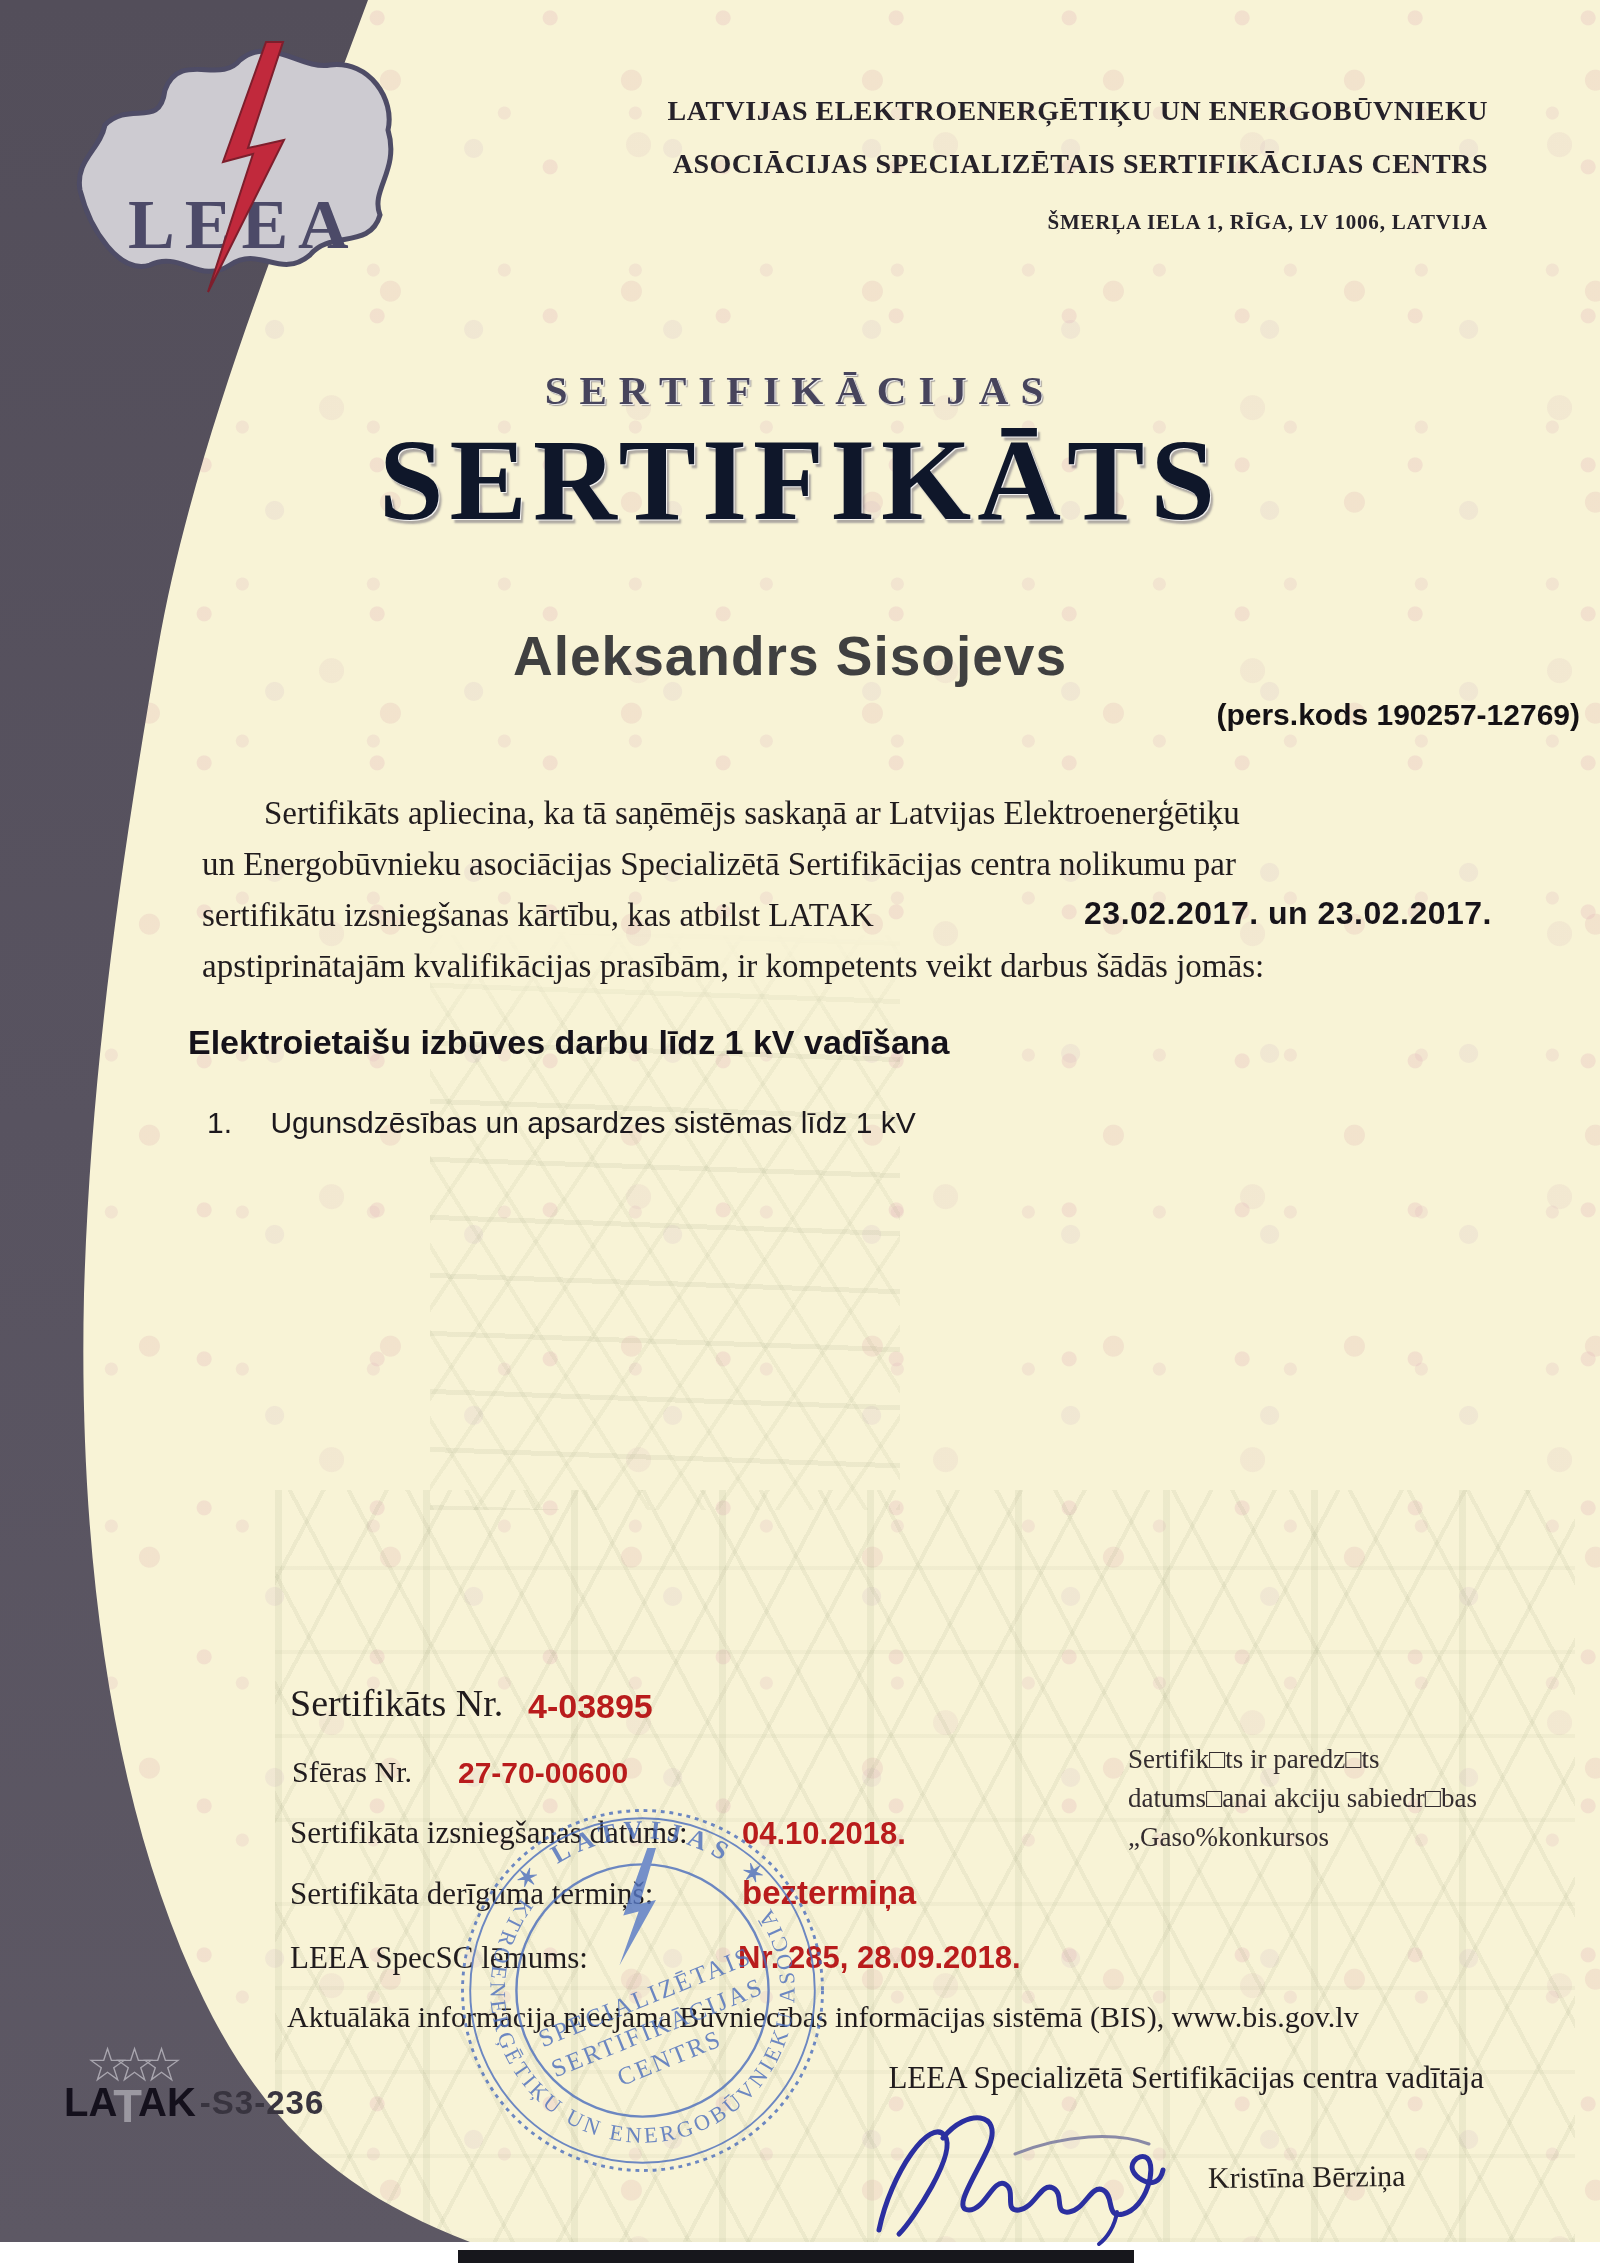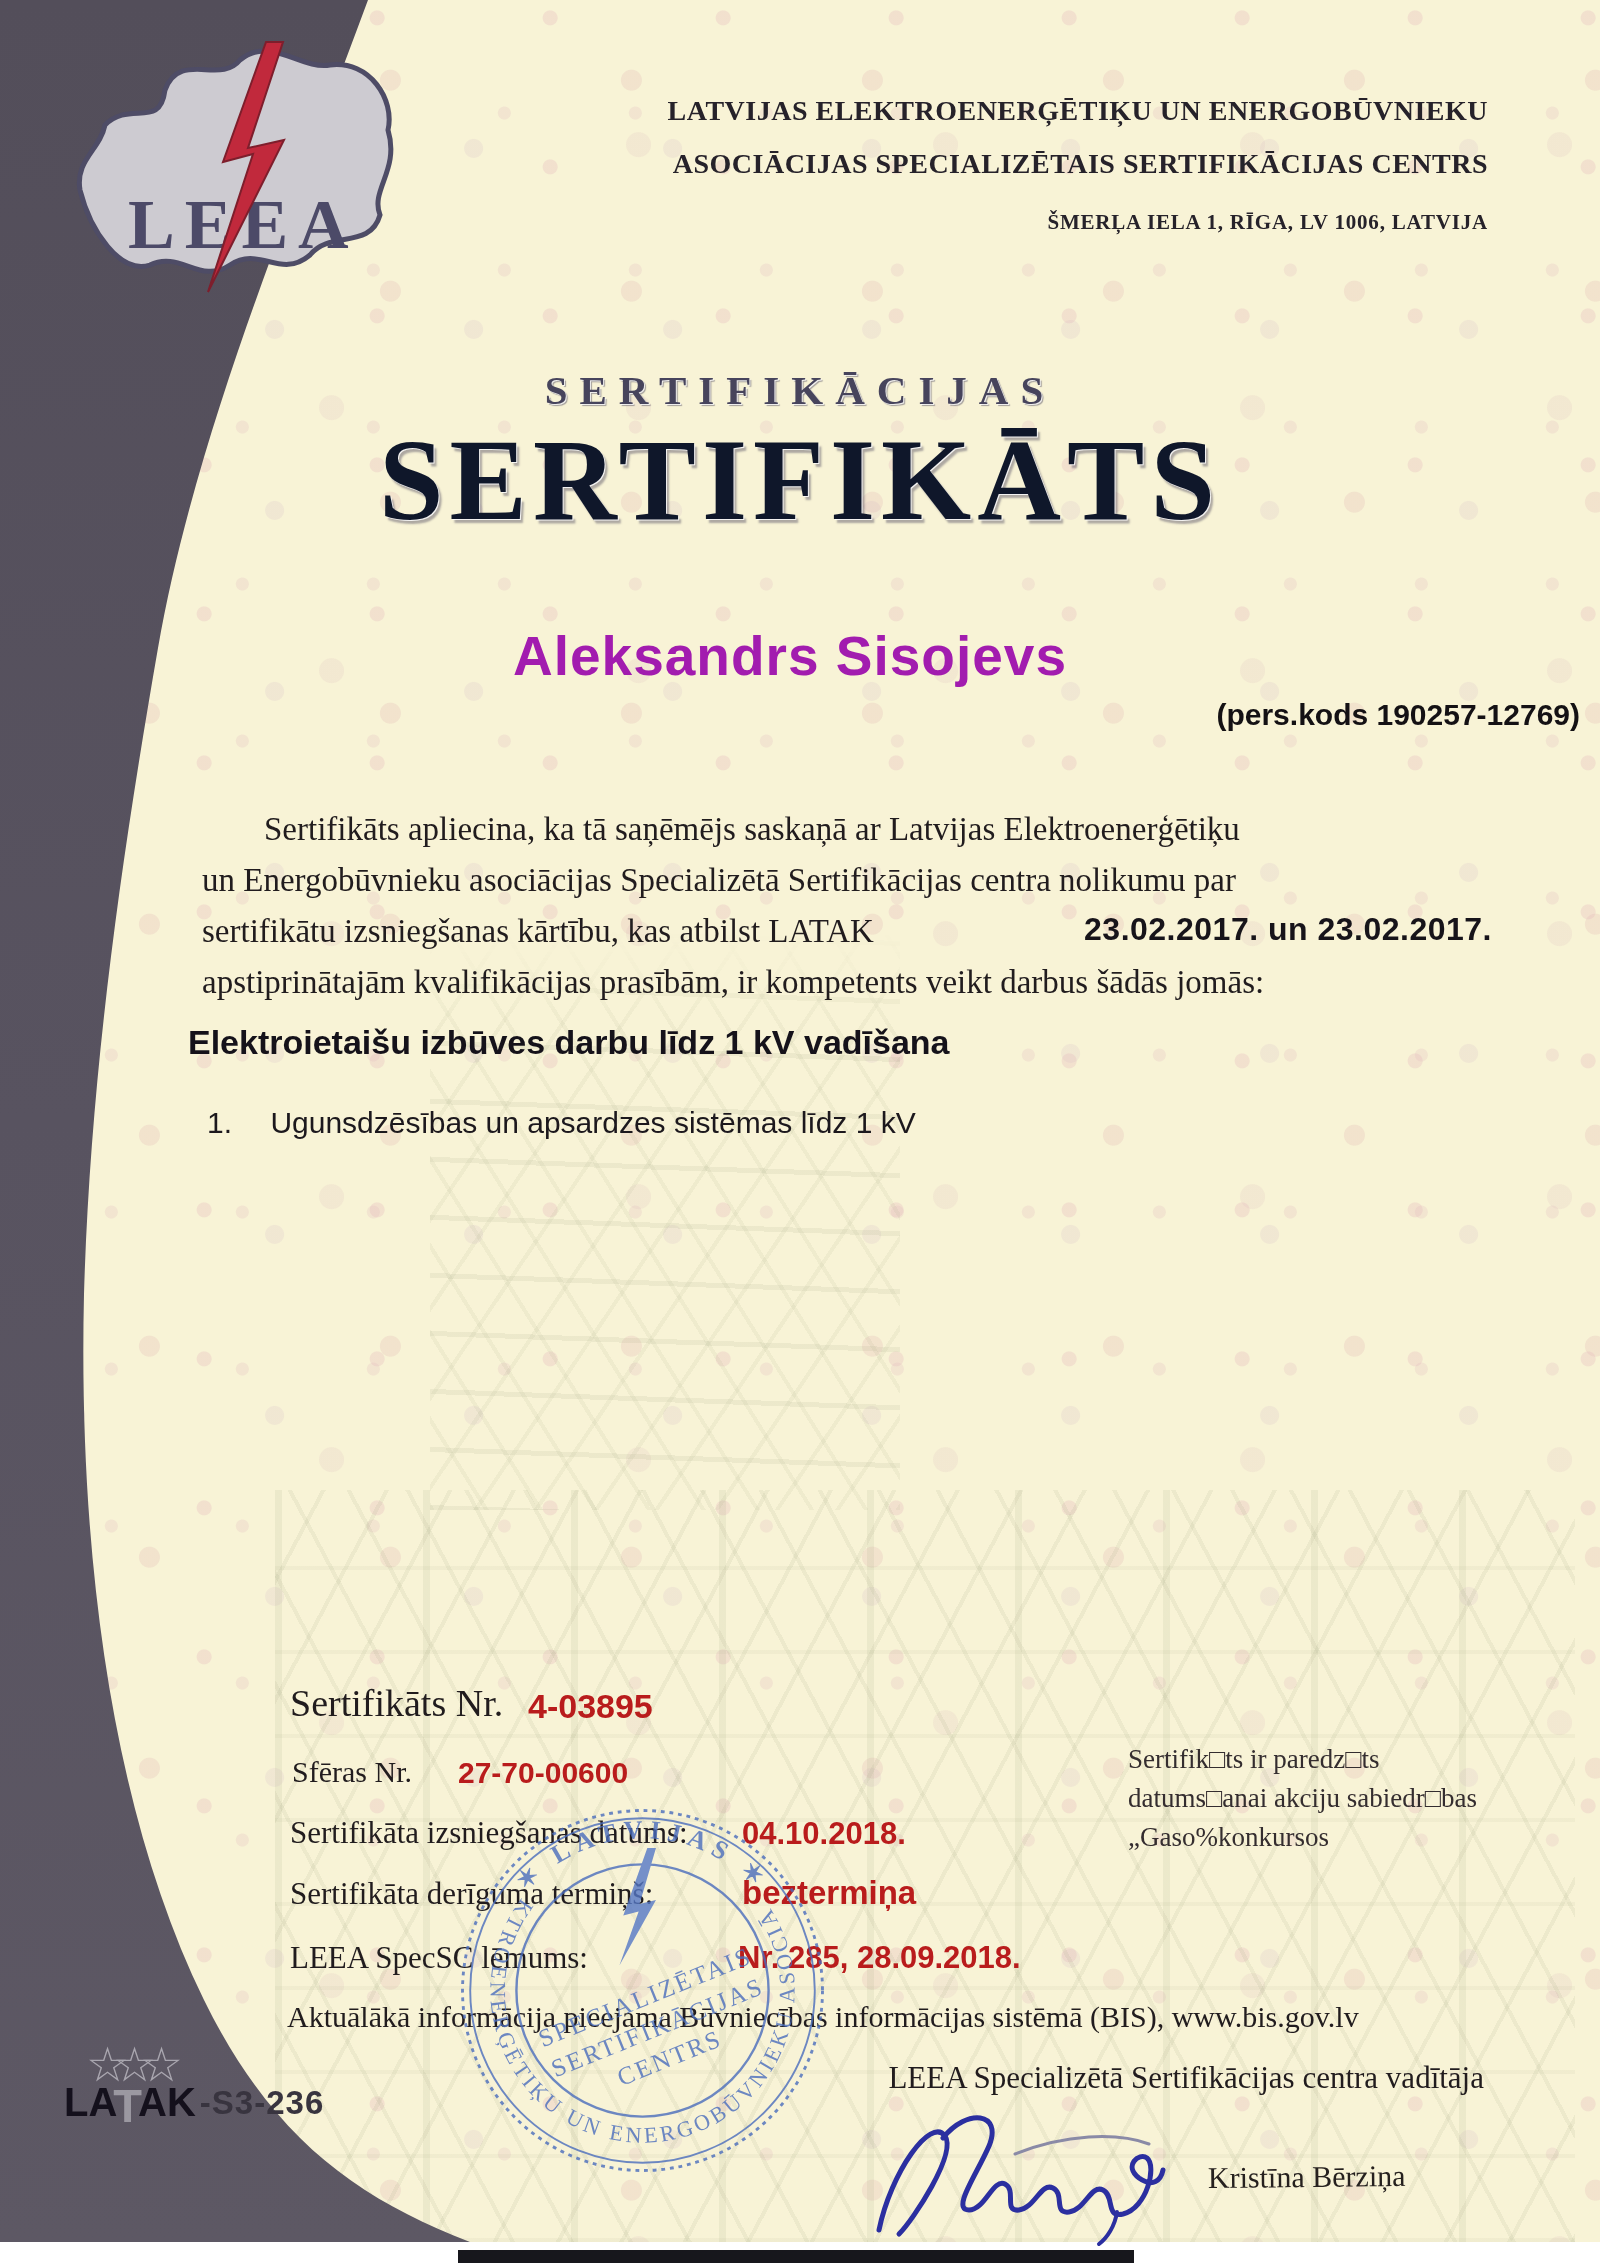--- a/index.html
+++ b/index.html
@@ -36,27 +36,27 @@
   .org-address{font-size:21px;line-height:36px;margin-top:14px;letter-spacing:.8px;white-space:nowrap;}
   
   .title-pre{position:absolute;left:0;top:366px;width:1600px;text-align:center;
     font-size:41px;font-weight:700;letter-spacing:12px;color:#47445c;
     text-shadow:1px 1px 0 rgba(255,255,255,.8), 2px 2px 1px rgba(62,58,84,.45);}
   .title-main{position:absolute;left:0;top:414px;width:1600px;text-align:center;
     font-size:116px;font-weight:700;letter-spacing:6px;color:#0f172a;
     text-shadow:1px 1px 0 rgba(255,255,255,.85), 3px 4px 2px rgba(60,56,82,.4);}
   
   .holder-name{position:absolute;left:0;top:624px;width:1580px;text-align:center;
-    font-family:"Liberation Sans",sans-serif;font-size:55px;font-weight:700;color:#a21caf;letter-spacing:1px;}
+    font-family:"Liberation Sans",sans-serif;font-size:55px;font-weight:700;color:#404040;letter-spacing:1px;}
   .holder-code{position:absolute;left:0;top:698px;width:1580px;text-align:right;
     font-family:"Liberation Sans",sans-serif;font-size:30px;font-weight:700;color:#141114;}
   
   .statement{position:absolute;left:202px;top:788px;width:1292px;font-size:33px;line-height:51px;color:#211c1e;}
   .st-line{white-space:nowrap;}
-  .st-indent{text-indent:62px;margin-top:16px;}
+  .st-indent{text-indent:62px;}
   .st-line3{position:relative;}
   .st-dates{position:absolute;right:2px;top:-2px;font-family:"Liberation Sans",sans-serif;
     font-size:32px;font-weight:600;letter-spacing:.5px;color:#17141a;}
   
   .comp-heading{position:absolute;left:188px;top:1023px;font-family:"Liberation Sans",sans-serif;
     font-size:34px;font-weight:700;color:#15121a;white-space:nowrap;}
   .comp-item{position:absolute;left:207px;top:1106px;font-family:"Liberation Sans",sans-serif;
     font-size:30px;color:#1c181d;white-space:nowrap;}
   .comp-item .num{display:inline-block;margin-right:30px;}
   

